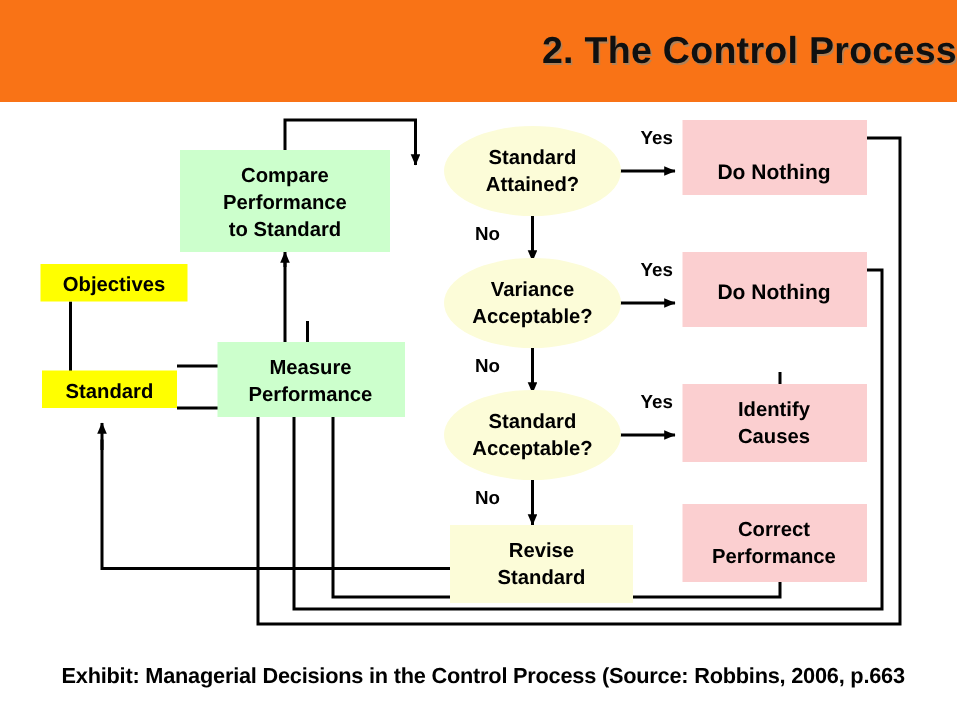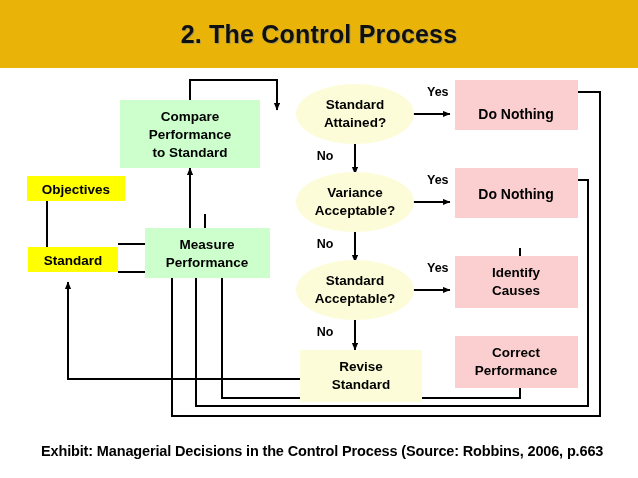--- a/index.html
+++ b/index.html
@@ -6,22 +6,22 @@
   body{
     width:638px;height:478px;
     background:#ffffff;
     font-family:"Liberation Sans", sans-serif;
     overflow:hidden;
   }
   .slide{position:relative;width:638px;height:478px;background:#fff;}
 
   .title-bar{
     position:absolute;left:0;top:0;width:638px;height:68px;
-    background:#eab308;
-    display:flex;align-items:center;justify-content:center;
+    background:#f97316;
+    display:flex;align-items:center;justify-content:flex-end;
   }
   .title-text{
     font-size:25px;font-weight:bold;color:#101010;
     letter-spacing:.2px;
     text-shadow:1px 1px 0 rgba(120,140,140,.55);
   }
 
   .diagram{position:absolute;left:0;top:68px;width:638px;height:362px;}
   .diagram svg{display:block;}
 

